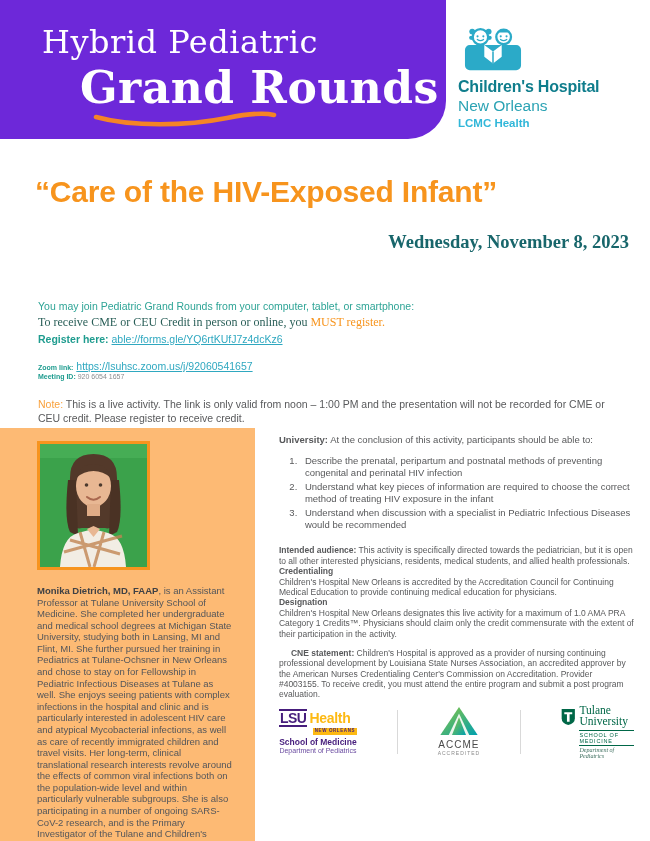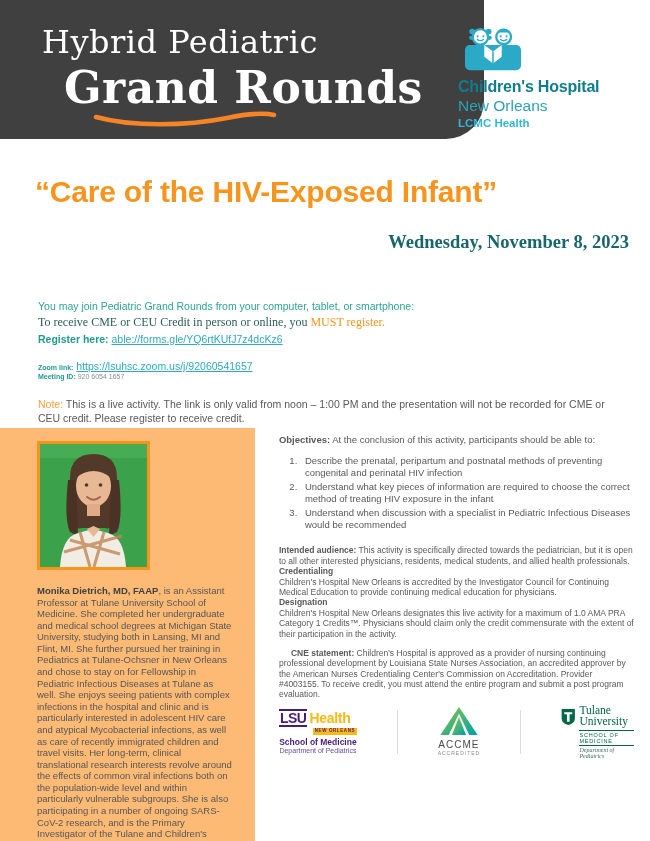--- a/index.html
+++ b/index.html
@@ -2,30 +2,30 @@
 <html><head>
 <meta charset="utf-8">
 <style>
   * { margin:0; padding:0; box-sizing:border-box; }
   body {
     width:650px; height:841px; position:relative; overflow:hidden;
     background:#ffffff; font-family:"Liberation Sans", sans-serif;
   }
   
   .banner {
-    position:absolute; left:0; top:0; width:484px; height:139px;
-    background:#404040; border-radius:0 0 38px 0;
+    position:absolute; left:0; top:0; width:446px; height:139px;
+    background:#6d28d9; border-radius:0 0 38px 0;
   }
   .banner-line1 {
     font-family:"DejaVu Serif", serif; font-size:32px; color:#ffffff;
     padding:23px 0 0 42px; letter-spacing:0.5px;
   }
   .banner-line2 {
     font-family:"DejaVu Serif", serif; font-size:44px; font-weight:bold;
-    color:#ffffff; padding-left:64px; margin-top:1px; letter-spacing:0.5px;
+    color:#ffffff; padding-left:80px; margin-top:1px; letter-spacing:0.5px;
   }
   .swoosh { position:absolute; left:92px; top:107px; }
   
   .ch-logo { position:absolute; left:458px; top:26px; }
   .ch-icon { margin-left:6px; }
   .ch-name1 { font-size:16px; font-weight:bold; color:#0F7D8C; margin-top:3px; letter-spacing:-0.2px; }
   .ch-name2 { font-size:15.5px; color:#2BA3B4; margin-top:1px; }
   .ch-name3 { font-size:11.5px; font-weight:bold; color:#31B7D9; margin-top:2px; }
   
   .flyer-title {
@@ -168,29 +168,29 @@
         <rect x="47" y="60" width="13" height="12" fill="#E0AC87"></rect>
         <path d="M20,123 q2,-30 18,-34 l15,-4 l15,4 q16,4 18,34 z" fill="#F2EDE4"></path>
         <path d="M30,96 l50,14 M24,108 l58,-16 M40,88 l10,35 M64,88 l-10,35" stroke="#C08552" stroke-width="3" fill="none" opacity="0.8"></path>
         <path d="M47,85 l6.5,8 l6.5,-8 l-6.5,-3 z" fill="#E8B793"></path>
       </svg>
     </div>
     <div class="bio"><span class="bio-name">Monika Dietrich, MD, FAAP</span><span>, is an Assistant Professor at Tulane University School of Medicine. She completed her undergraduate and medical school degrees at Michigan State University, studying both in Lansing, MI and Flint, MI. She further pursued her training in Pediatrics at Tulane-Ochsner in New Orleans and chose to stay on for Fellowship in Pediatric Infectious Diseases at Tulane as well. She enjoys seeing patients with complex infections in the hospital and clinic and is particularly interested in adolescent HIV care and atypical Mycobacterial infections, as well as care of recently immigrated children and travel visits. Her long-term, clinical translational research interests revolve around the effects of common viral infections both on the population-wide level and within particularly vulnerable subgroups. She is also participating in a number of ongoing SARS-CoV-2 research, and is the Primary Investigator of the Tulane and Children's Hospital New Orleans Moderna SARS-CoV-2 vaccine investigational trial in children 6 months old to less than 12 years.</span></div>
   </div>
 
   <div class="right-col">
-    <div class="obj-p"><span class="b">Objectives:</span><span> At the conclusion of this activity, participants should be able to:</span></div>
+    <div class="obj-p"><span class="b">University:</span><span> At the conclusion of this activity, participants should be able to:</span></div>
     <ol class="obj-list">
       <li>Describe the prenatal, peripartum and postnatal methods of preventing congenital and perinatal HIV infection</li>
       <li>Understand what key pieces of information are required to choose the correct method of treating HIV exposure in the infant</li>
       <li>Understand when discussion with a specialist in Pediatric Infectious Diseases would be recommended</li>
     </ol>
     <div class="aud"><span class="b">Intended audience:</span><span> This activity is specifically directed towards the pediatrician, but it is open to all other interested physicians, residents, medical students, and allied health professionals.</span></div>
     <div class="sub-h">Credentialing</div>
-    <div class="sub-p">Children's Hospital New Orleans is accredited by the Investigator Council for Continuing Medical Education to provide continuing medical education for physicians.</div>
+    <div class="sub-p">Children's Hospital New Orleans is accredited by the Accreditation Council for Continuing Medical Education to provide continuing medical education for physicians.</div>
     <div class="sub-h">Designation</div>
     <div class="sub-p">Children's Hospital New Orleans designates this live activity for a maximum of 1.0 AMA PRA Category 1 Credits™. Physicians should claim only the credit commensurate with the extent of their participation in the activity.</div>
     <div class="cne"><span class="b">CNE statement:</span><span> Children's Hospital is approved as a provider of nursing continuing professional development by Louisiana State Nurses Association, an accredited approver by the American Nurses Credentialing Center's Commission on Accreditation. Provider #4003155. To receive credit, you must attend the entire program and submit a post program evaluation.</span></div>
 
     <div class="logos">
       <div class="lsu">
         <div class="lsu-row1">
           <span class="lsu-mark">LSU</span>
           <span class="lsu-health">Health</span>
         </div>

